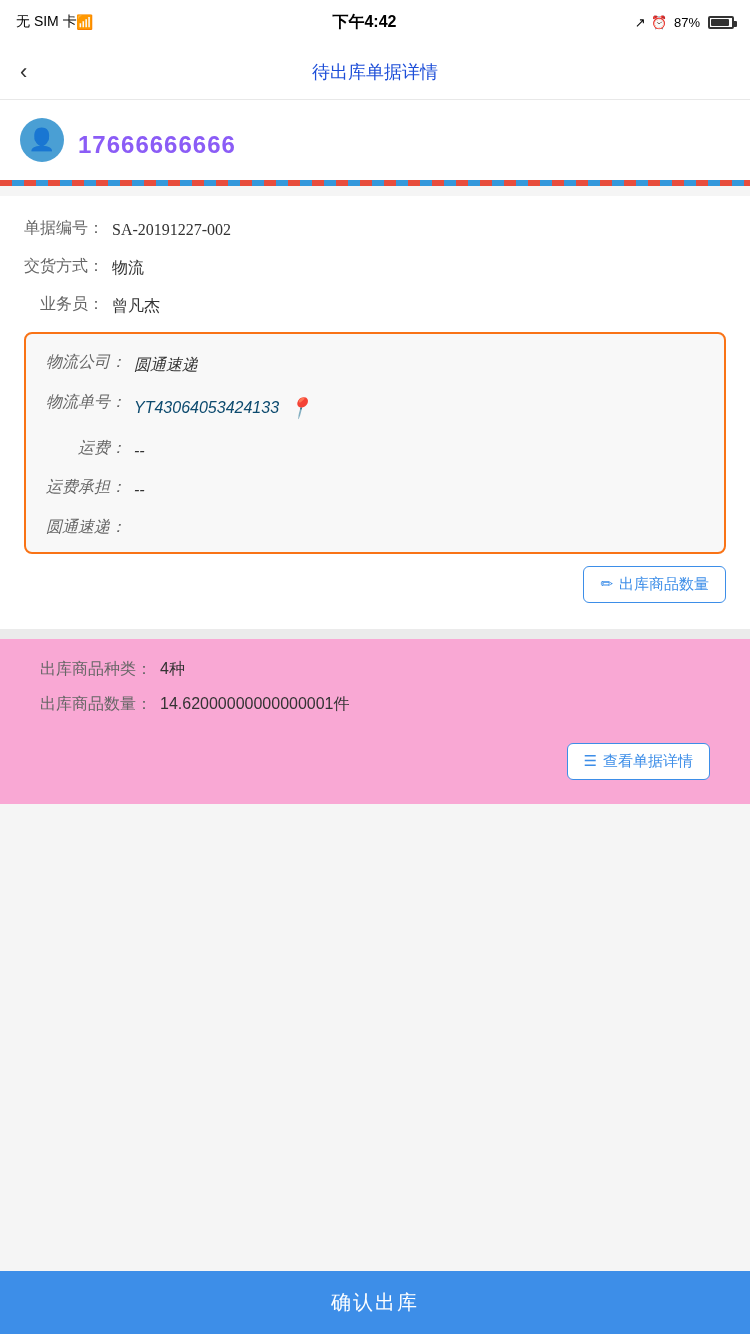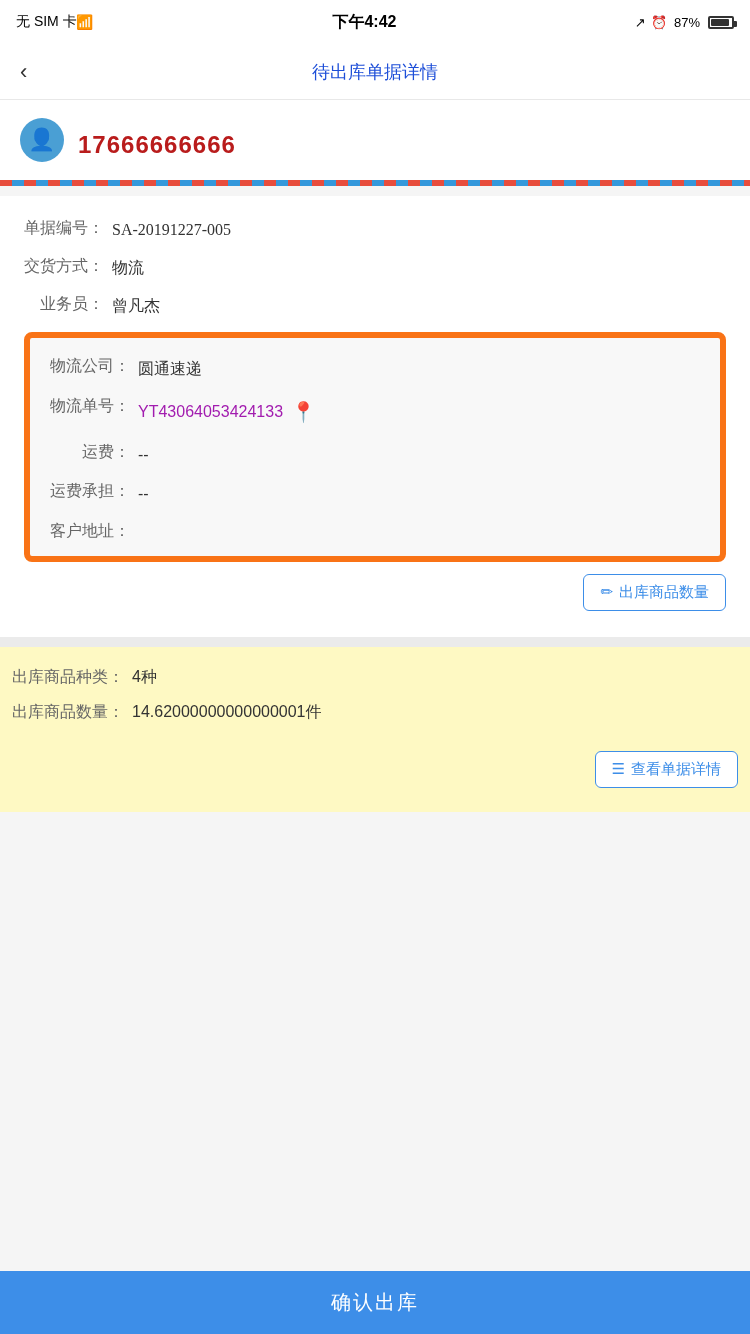--- a/index.html
+++ b/index.html
@@ -101,21 +101,21 @@
       background: #4a9fd4;
       border-radius: 50%;
       display: flex; align-items: center; justify-content: center;
       color: white;
       font-size: 22px;
       flex-shrink: 0;
     }
     .customer-phone {
       font-size: 24px;
       font-weight: 600;
-      color: #b91c1c;
+      color: #8b5cf6;
       letter-spacing: 1px;
       margin-top: 10px;
     }
 
     
     .info-section {
       background: #fff;
       margin-top: 10px;
       padding: 22px 24px;
     }
@@ -136,24 +136,25 @@
     }
     .info-value {
       color: #333;
       flex: 1;
       line-height: 1.5;
     }
 
     
     .logistics-card {
       background: #f8f8f8;
-      border: 6px solid #f97316;
+      border: 2px solid #f97316;
       border-radius: 8px;
       margin-top: 10px;
       padding: 18px 20px 14px 20px;
+      font-style: italic;
     }
     .logistics-row {
       display: flex;
       align-items: flex-start;
       margin-bottom: 14px;
       font-size: 16px;
     }
     .logistics-row:last-child { margin-bottom: 0; }
     .logistics-label {
       color: #666;
@@ -165,21 +166,21 @@
     .logistics-value {
       color: #333;
       flex: 1;
       line-height: 1.6;
       display: flex;
       align-items: center;
       gap: 8px;
       flex-wrap: wrap;
     }
     .tracking-number {
-      color: #a21caf;
+      color: #0c4a6e;
     }
     .location-icon {
       color: #3d8ee8;
       font-size: 20px;
       cursor: pointer;
     }
 
     
     .edit-logistics-btn {
       display: flex;
@@ -201,22 +202,22 @@
     }
 
     
     .section-sep {
       height: 10px;
       background: #ebebeb;
     }
 
     
     .goods-section {
-      background: #fef9c3;
-      padding: 20px 12px;
+      background: #f9a8d4;
+      padding: 20px 40px;
     }
     .goods-row {
       display: flex;
       align-items: center;
       margin-bottom: 14px;
       font-size: 16px;
     }
     .goods-row:last-child { margin-bottom: 0; }
     .goods-label {
       color: #666;
@@ -290,21 +291,21 @@
     <span>👤</span>
   </div>
   <span class="customer-phone">17666666666</span>
 </div>
 
 <div class="dashed-border"></div>
 
 <div class="info-section">
   <div class="info-row">
     <span class="info-label">单据编号：</span>
-    <span class="info-value">SA-20191227-005</span>
+    <span class="info-value">SA-20191227-002</span>
   </div>
   <div class="info-row">
     <span class="info-label">交货方式：</span>
     <span class="info-value">物流</span>
   </div>
   <div class="info-row">
     <span class="info-label">业务员：</span>
     <span class="info-value">曾凡杰</span>
   </div>
 
@@ -322,21 +323,21 @@
     </div>
     <div class="logistics-row">
       <span class="logistics-label">运费：</span>
       <span class="logistics-value">--</span>
     </div>
     <div class="logistics-row">
       <span class="logistics-label">运费承担：</span>
       <span class="logistics-value">--</span>
     </div>
     <div class="logistics-row">
-      <span class="logistics-label">客户地址：</span>
+      <span class="logistics-label">圆通速递：</span>
     </div>
   </div>
 
   <div class="edit-logistics-btn">
     <button class="btn-outline">
       <span>✏</span>
       <span>出库商品数量</span>
     </button>
   </div>
 </div>

